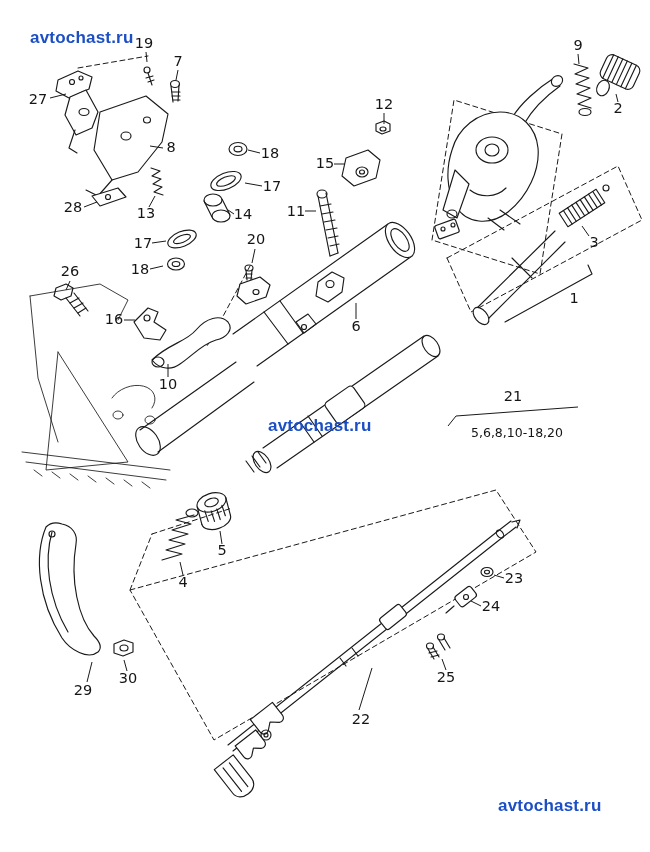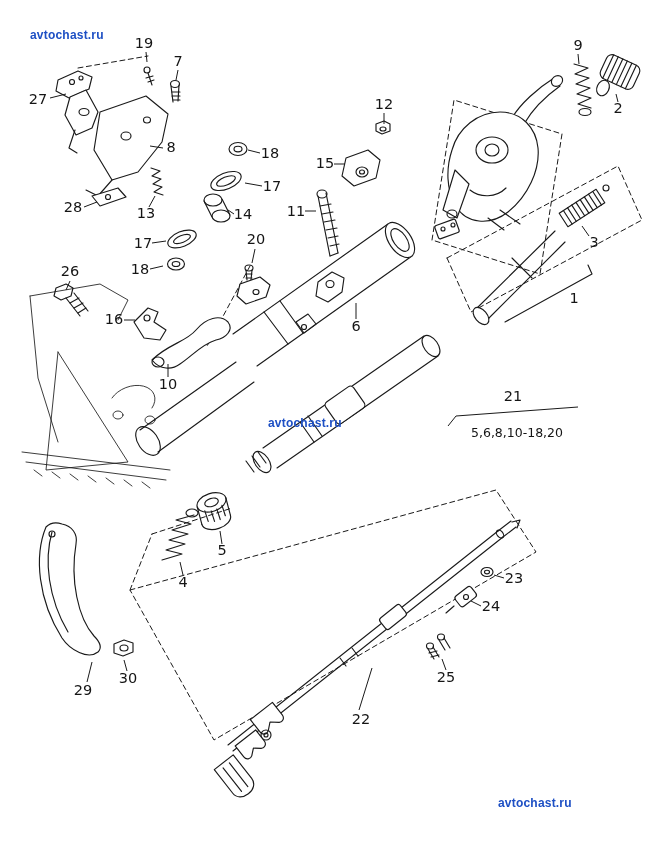--- a/index.html
+++ b/index.html
@@ -9,21 +9,21 @@
   .art path,.art ellipse,.art circle,.art rect,.art polyline{
      stroke:#1a1a1a;stroke-width:1.15;fill:none;stroke-linejoin:round;stroke-linecap:round;}
   .art .fw{fill:#ffffff;}
   .art .dash{stroke-dasharray:5 3.5;stroke-width:1;}
   .art .thin{stroke-width:0.85;}
   .labels text{font-family:"DejaVu Sans",sans-serif;font-size:14.5px;fill:#151515;
      text-anchor:middle;stroke:none;}
   .labels .small{font-size:12.5px;}
   .labels .ldr{stroke:#1a1a1a;stroke-width:1;fill:none;}
   .watermark{position:absolute;font-family:"Liberation Sans","DejaVu Sans",sans-serif;
-     font-weight:bold;font-size:12px;letter-spacing:0.2px;}
+     font-weight:bold;font-size:17px;letter-spacing:0.2px;}
 </style>
 </head>
 <body>
 
 <div id="canvas">
 
   <svg id="art-svg" width="650" height="852" viewBox="0 0 650 852">
 
     <g class="art">
 

